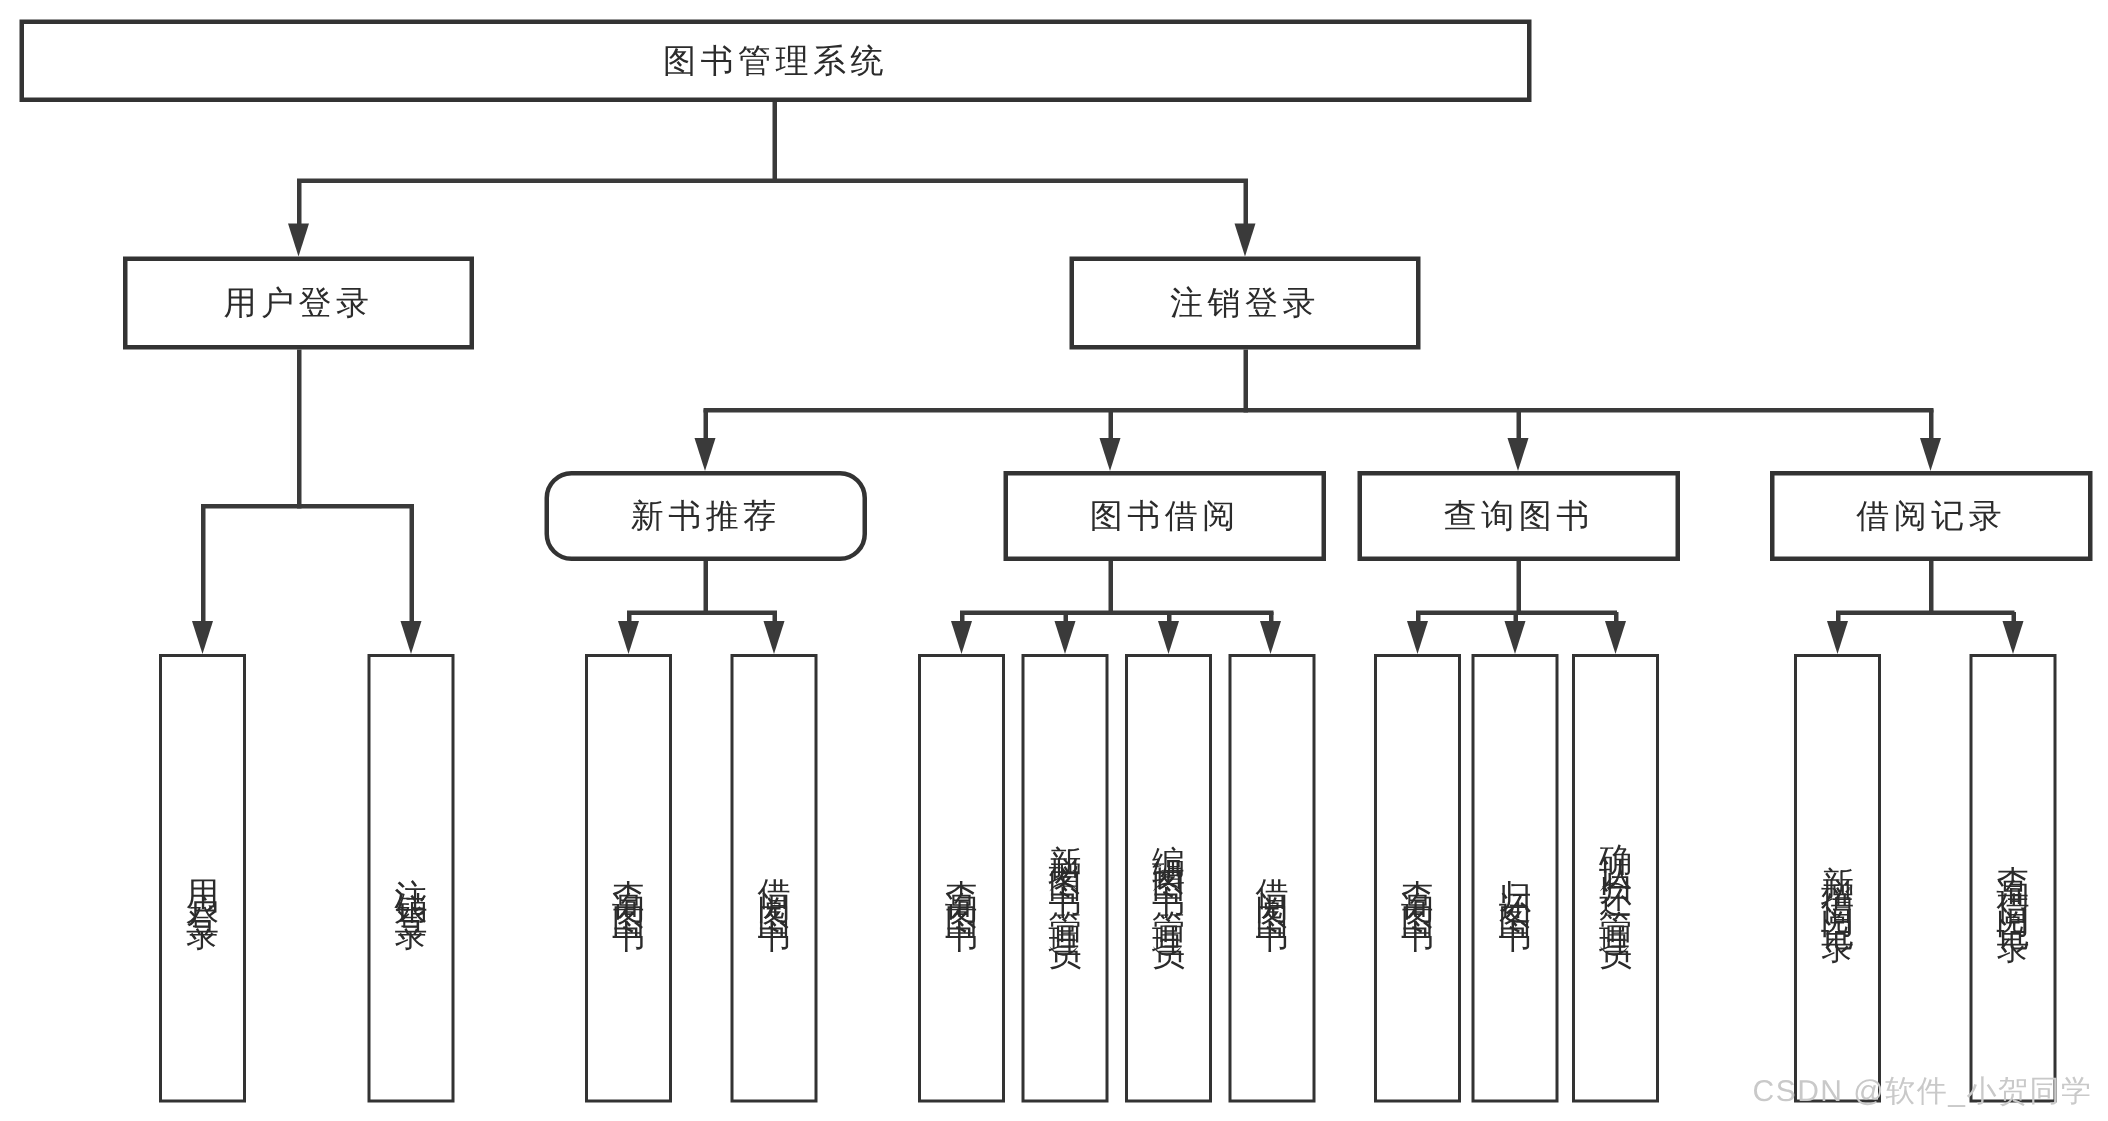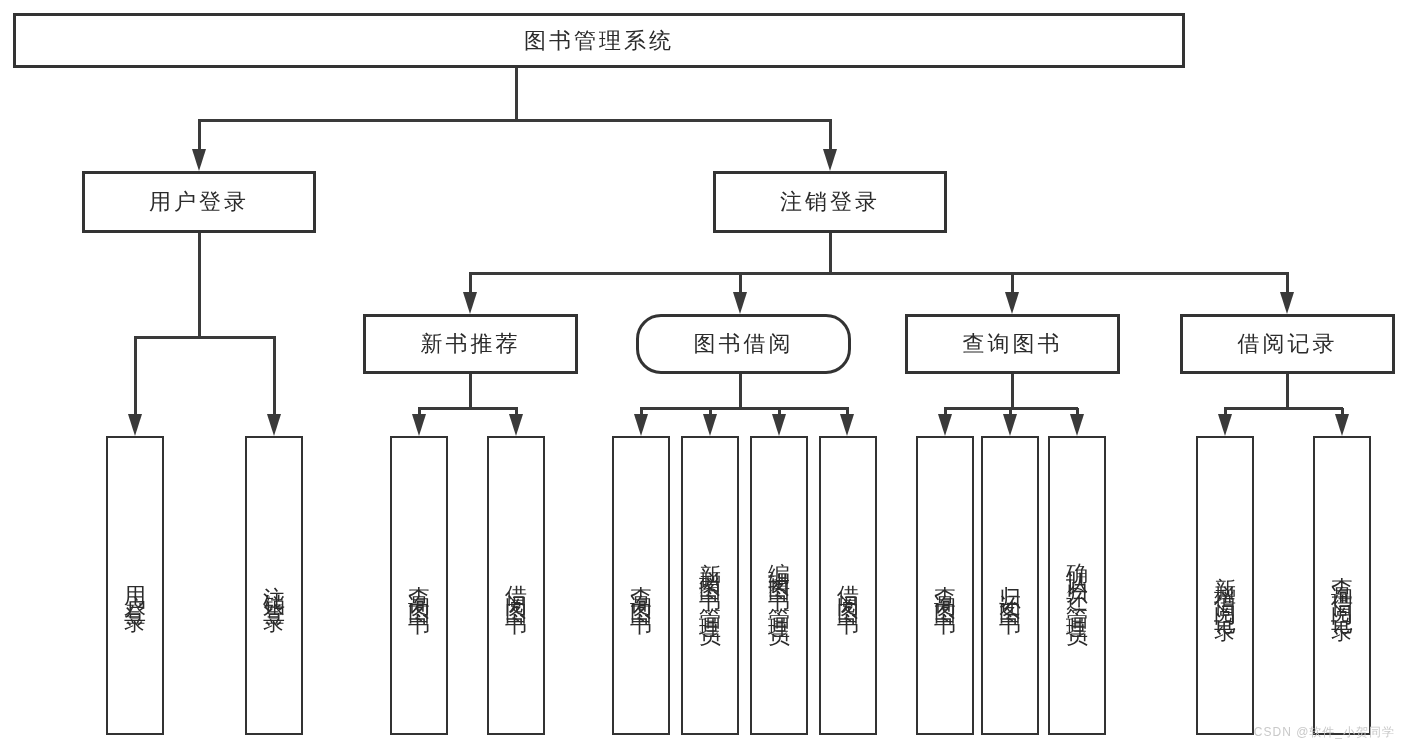--- a/index.html
+++ b/index.html
@@ -40,30 +40,30 @@
     width: 0; height: 0;
     border-left: 7px solid transparent;
     border-right: 7px solid transparent;
     border-top: 22px solid #3a3a3a;
   }
   .watermark {
     position: absolute;
     right: 10px;
     bottom: 6px;
     color: #c9c9c9;
-    font-size: 12px;
+    font-size: 20px;
     letter-spacing: 1px;
   }
 </style>
 </head>
 <body>
 
 <div class="canvas">
 
-  <div class="box" style="left:13px; top:13px; width:1172px; height:55px;">图书管理系统</div>
+  <div class="box" style="left:13px; top:13px; width:1008px; height:55px;">图书管理系统</div>
 
   <div class="vline" style="left:515px; top:68px; height:53px;"></div>
   <div class="hline" style="left:198px; top:119px; width:634px;"></div>
   <div class="vline" style="left:198px; top:120px; height:34px;"></div>
   <div class="arrow" style="left:192px; top:149px;"></div>
   <div class="vline" style="left:829px; top:120px; height:34px;"></div>
   <div class="arrow" style="left:823px; top:149px;"></div>
 
   <div class="box" style="left:82px; top:171px; width:234px; height:62px;">用户登录</div>
   <div class="box" style="left:713px; top:171px; width:234px; height:62px;">注销登录</div>
@@ -79,22 +79,22 @@
   <div class="hline" style="left:469px; top:272px; width:820px;"></div>
   <div class="vline" style="left:469px; top:273px; height:24px;"></div>
   <div class="arrow" style="left:463px; top:292px;"></div>
   <div class="vline" style="left:739px; top:273px; height:24px;"></div>
   <div class="arrow" style="left:733px; top:292px;"></div>
   <div class="vline" style="left:1011px; top:273px; height:24px;"></div>
   <div class="arrow" style="left:1005px; top:292px;"></div>
   <div class="vline" style="left:1286px; top:273px; height:24px;"></div>
   <div class="arrow" style="left:1280px; top:292px;"></div>
 
-  <div class="box" style="left:363px; top:314px; width:215px; height:60px;">新书推荐</div>
-  <div class="box" style="left:636px; top:314px; width:215px; height:60px;border-radius:25px;">图书借阅</div>
+  <div class="box" style="left:363px; top:314px; width:215px; height:60px;border-radius:18px;">新书推荐</div>
+  <div class="box" style="left:669px; top:314px; width:215px; height:60px;">图书借阅</div>
   <div class="box" style="left:905px; top:314px; width:215px; height:60px;">查询图书</div>
   <div class="box" style="left:1180px; top:314px; width:215px; height:60px;">借阅记录</div>
 
   <div class="vline" style="left:469px; top:374px; height:36px;"></div>
   <div class="hline" style="left:418px; top:407px; width:100px;"></div>
   <div class="vline" style="left:418px; top:408px; height:10px;"></div>
   <div class="arrow" style="left:412px; top:414px;"></div>
   <div class="vline" style="left:515px; top:408px; height:10px;"></div>
   <div class="arrow" style="left:509px; top:414px;"></div>
 

